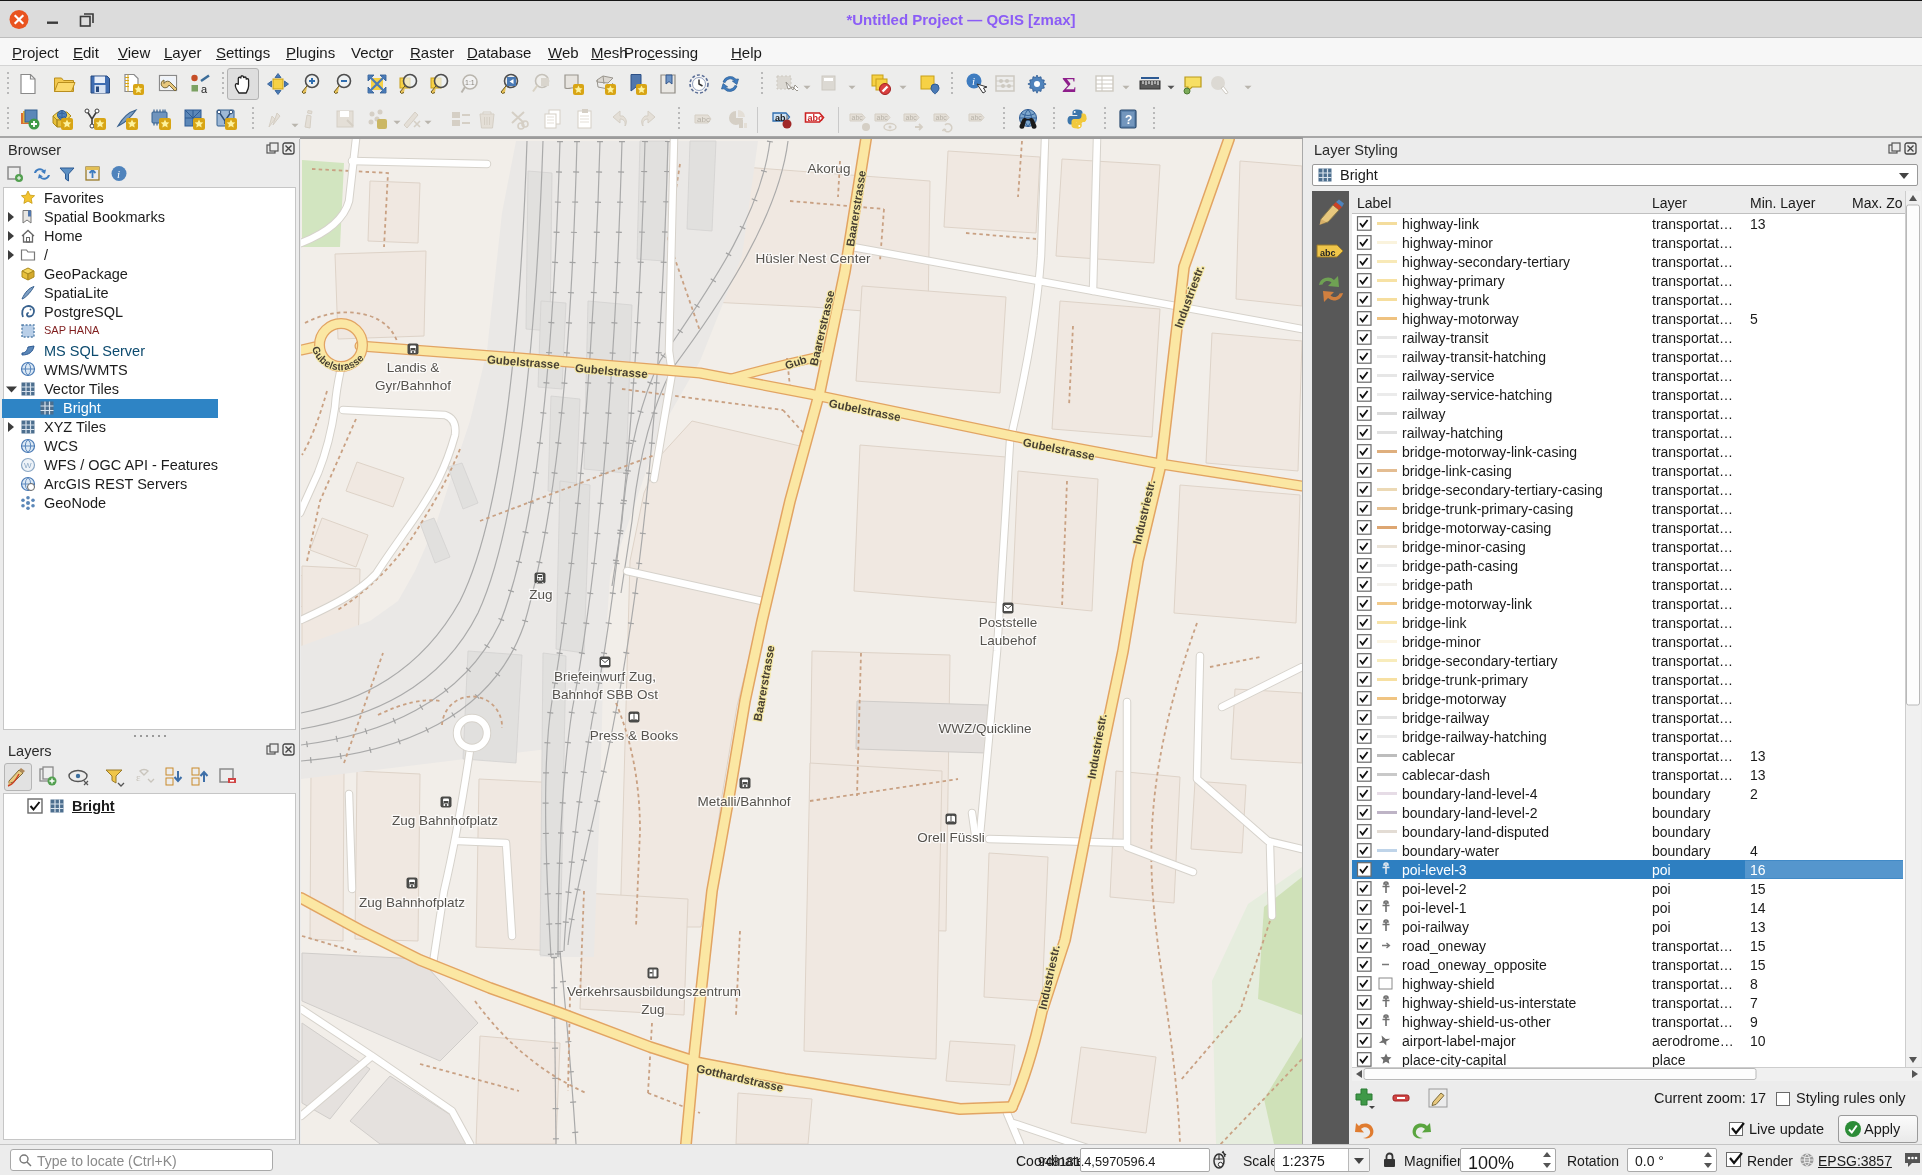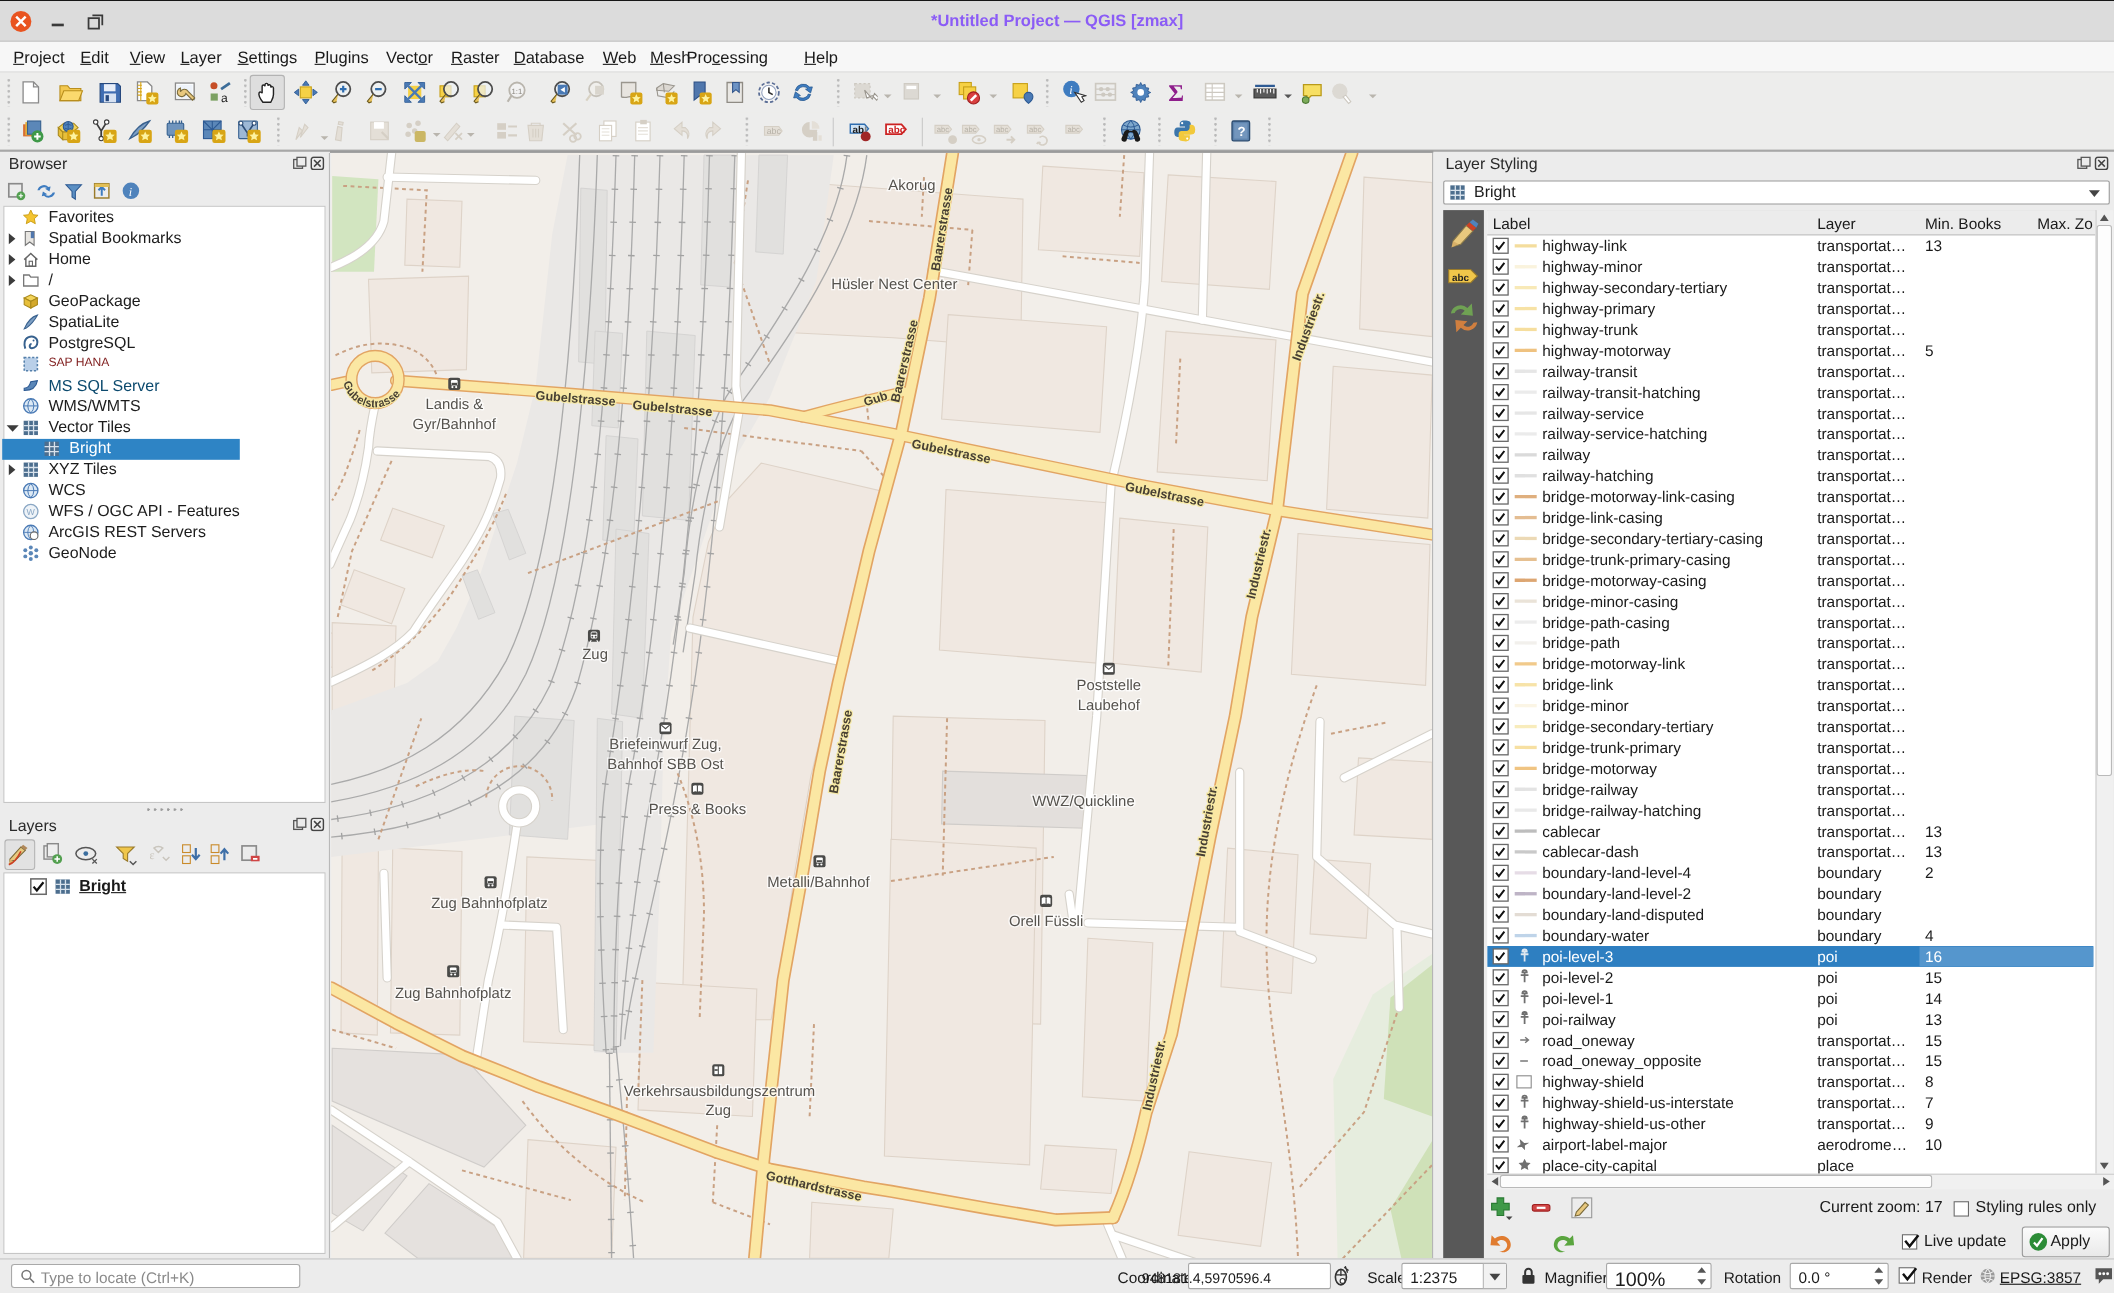--- a/index.html
+++ b/index.html
@@ -861,21 +861,21 @@
     <path d="M6 22 l-1.5 6 6.5-3z" fill="#d8b068"></path>
 <path d="M2 48 h20 l6 6 -6 6 H2z" fill="#f0c64a" stroke="#9a7b2a"></path>
     <text x="5" y="58.5" font-size="9" font-weight="bold" fill="#222" font-family="Liberation Sans">abc</text>
 <path d="M4 88 a9 9 0 0 1 15-5 l4-4 1 11 -11-1 3.5-3.5 a5.5 5.5 0 0 0-9 2z" fill="#6fa153"></path>
 <path d="M28 96 a9 9 0 0 1-15 5 l-4 4 -1-11 11 1 -3.5 3.5 a5.5 5.5 0 0 0 9-2z" fill="#d07f3f"></path>
 </svg>
 <div class="a" style="left:1352px;top:190px;width:553px;height:876px;background:#fff;border-top:1px solid #c4c4c4"></div>
 <div class="a" style="left:1352px;top:190px;width:553px;height:23px;background:#ececec;border-bottom:1px solid #c0c0c0"></div>
 <div class="txt" style="left:1357px;top:194px;font-size:14px">Label</div>
 <div class="txt" style="left:1652px;top:194px;font-size:14px">Layer</div>
-<div class="txt" style="left:1750px;top:194px;font-size:14px">Min. Books</div>
+<div class="txt" style="left:1750px;top:194px;font-size:14px">Min. Layer</div>
 <div class="txt" style="left:1852px;top:194px;font-size:14px">Max. Zo</div>
 <svg class="a" style="left:1352px;top:213px;width:553px;height:853px" viewBox="0 0 553 853">
     <rect x="5.5" y="2.7" width="13.5" height="13.5" fill="#fff" stroke="#6a6a6a" stroke-width="1.2"></rect>
     <path d="M8 9.3 l2.6 3.2 5-6.5" fill="none" stroke="#111" stroke-width="1.8"></path>
     <line x1="25" y1="9.5" x2="45" y2="9.5" stroke="#f4dd9d" stroke-width="3"></line>
     <text x="50" y="14.5" font-size="14" fill="#1a1a1a" font-family="Liberation Sans">highway-link</text>
     <text x="300" y="14.5" font-size="14" fill="#1a1a1a" font-family="Liberation Sans">transportat…</text>
     <text x="398" y="14.5" font-size="14" fill="#1a1a1a" font-family="Liberation Sans">13</text>
     <rect x="5.5" y="21.7" width="13.5" height="13.5" fill="#fff" stroke="#6a6a6a" stroke-width="1.2"></rect>
     <path d="M8 28.3 l2.6 3.2 5-6.5" fill="none" stroke="#111" stroke-width="1.8"></path>

